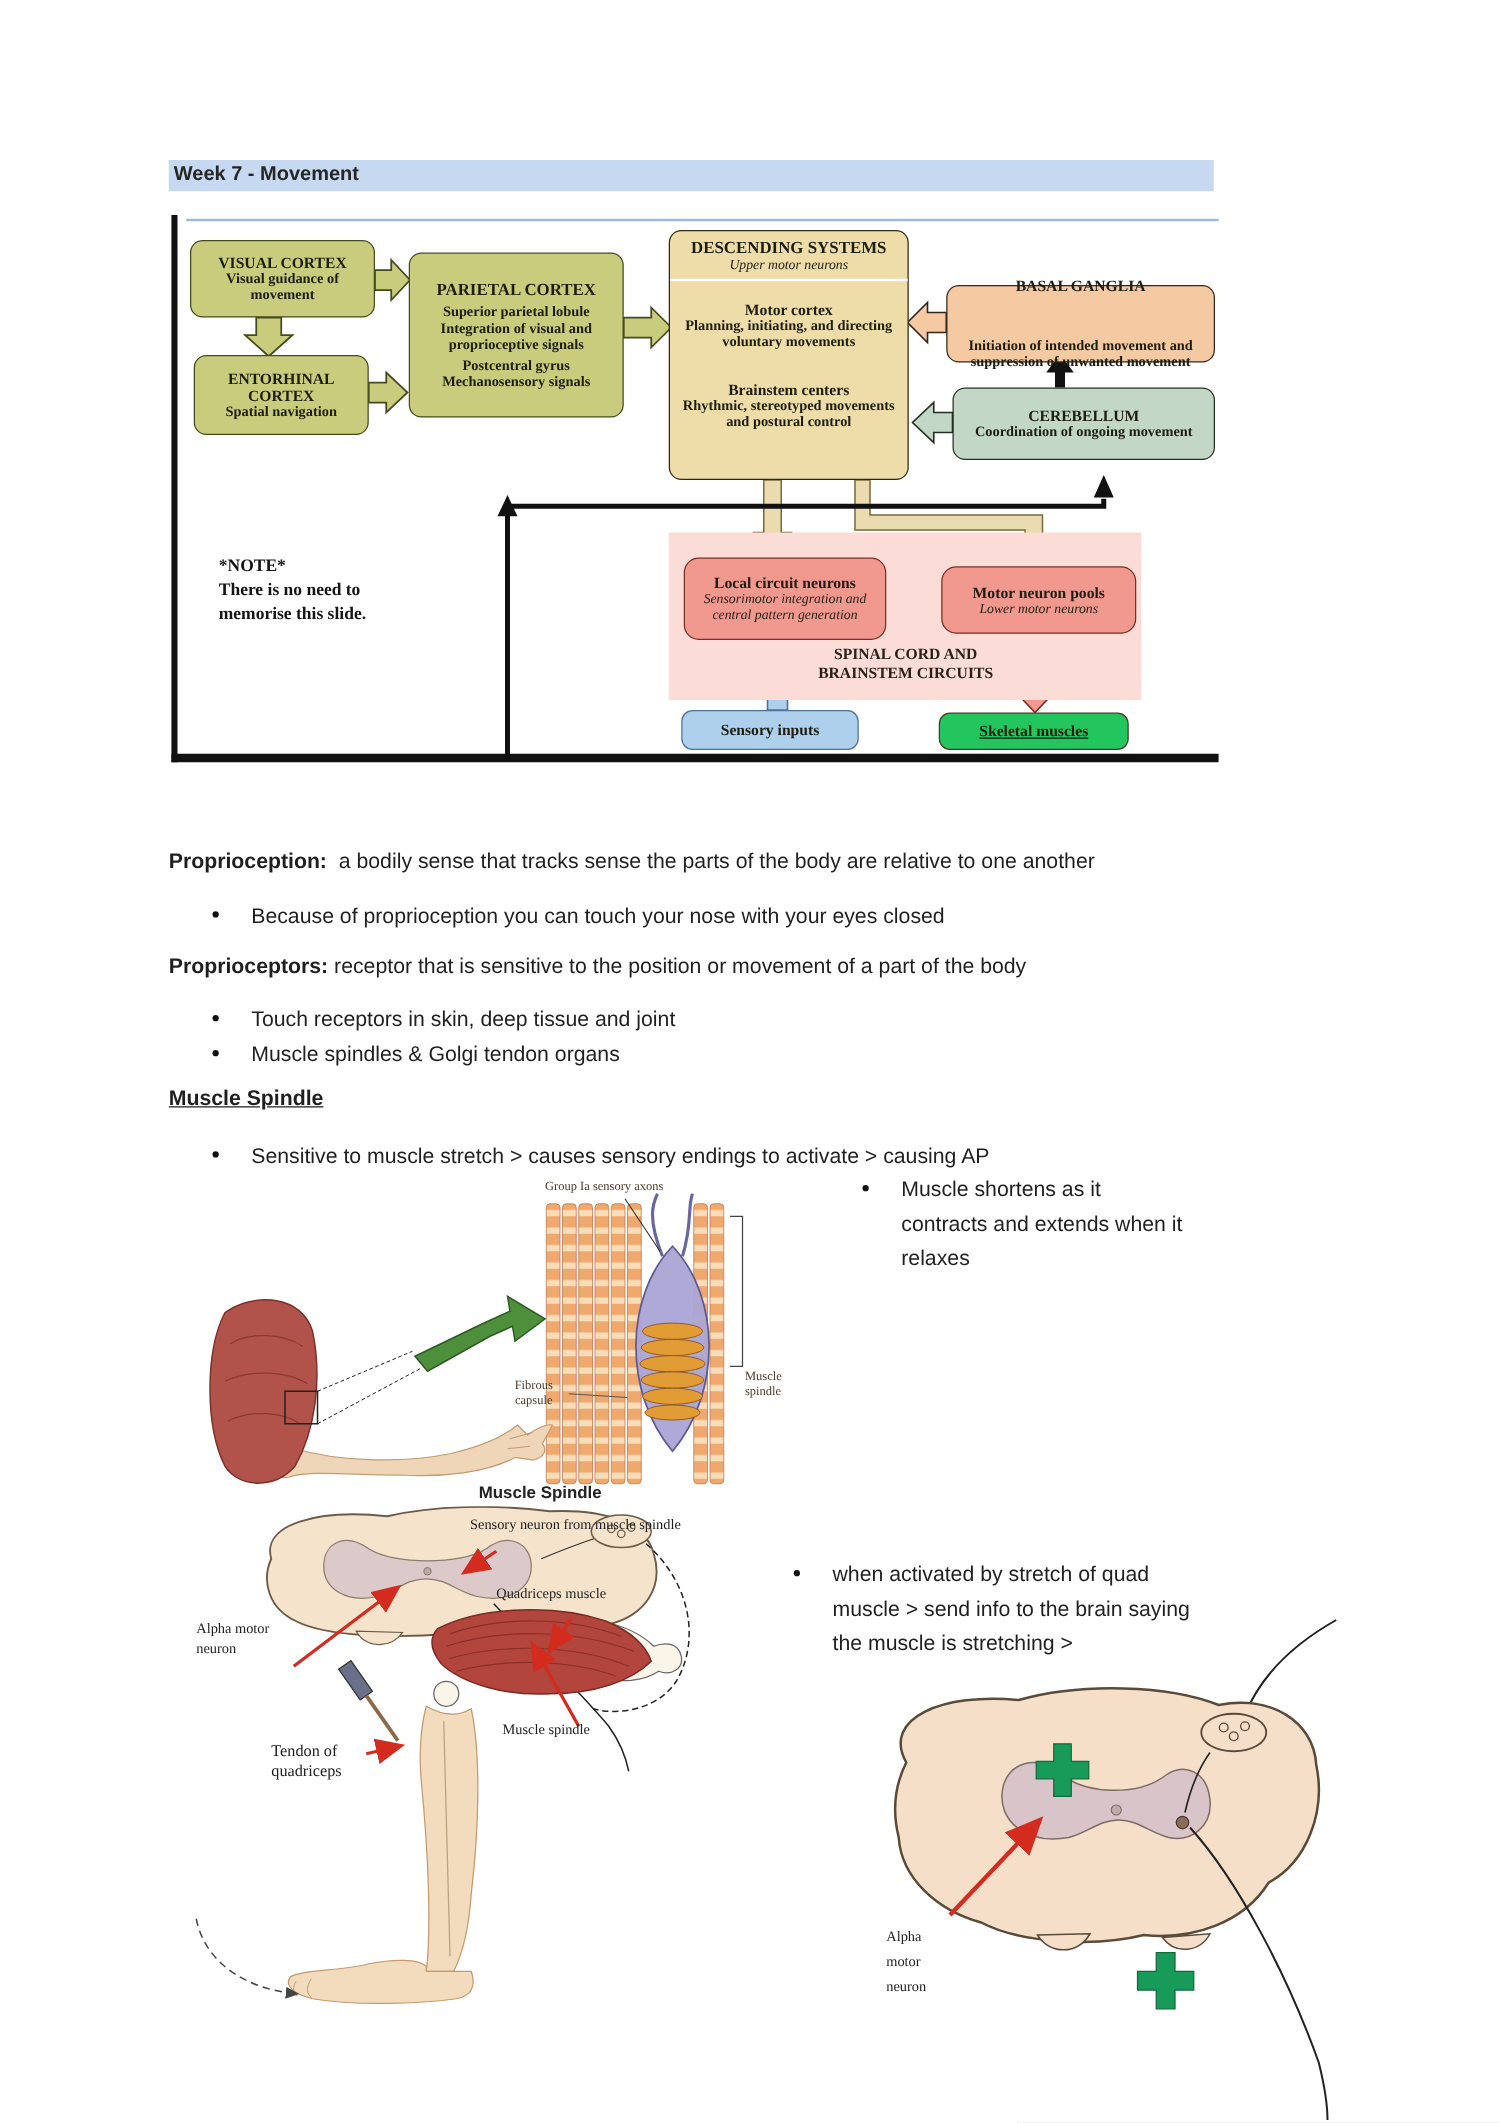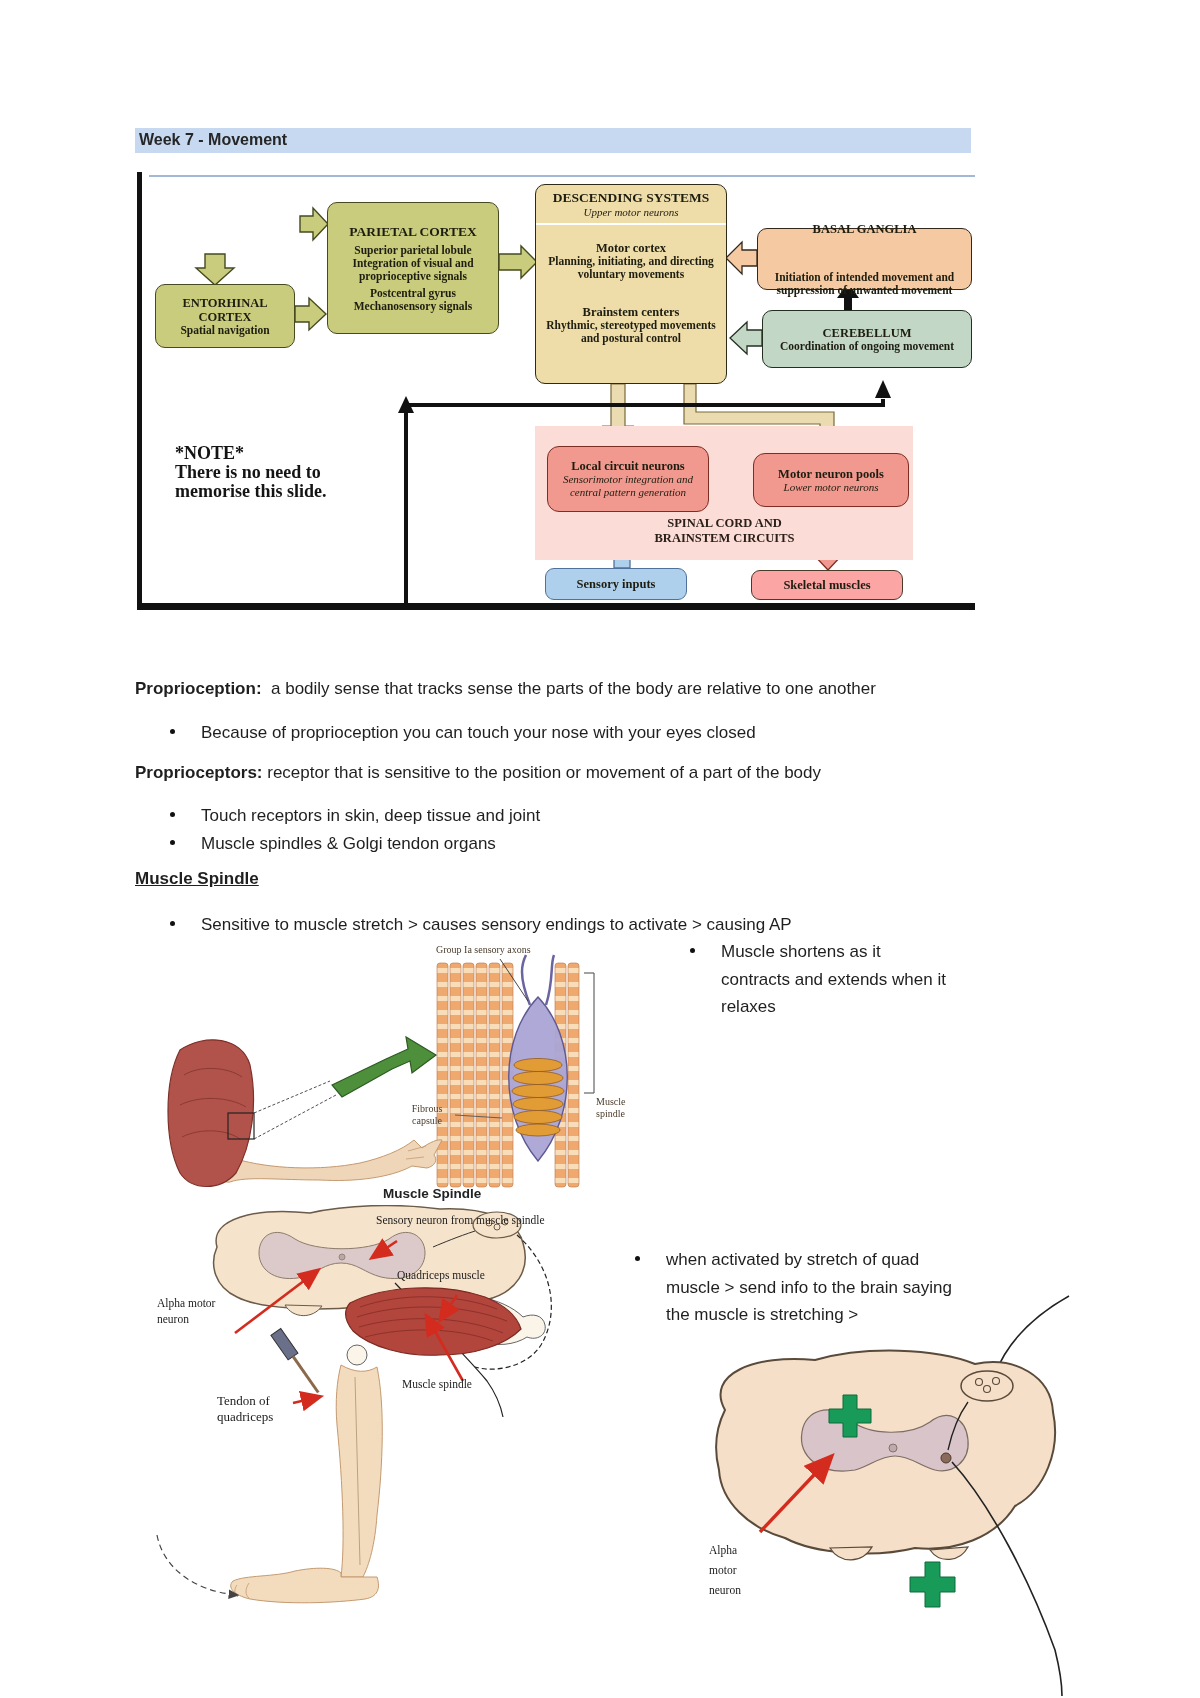--- a/index.html
+++ b/index.html
@@ -13,31 +13,31 @@
   .slide svg{position:absolute;left:0;top:0;pointer-events:none;}
   .fc-box{position:absolute;border:1.6px solid #3c3c28;border-radius:10px;box-sizing:border-box;
           font-family:"Liberation Serif",serif;text-align:center;color:#1d1d10;z-index:3;
           display:flex;flex-direction:column;justify-content:center;padding:2px 4px;}
   .olive{background:#c9cc7c;border-color:#454a20;}
   .tan{background:#eedca9;border-color:#2e2a18;justify-content:flex-start;padding:0;}
   .peach{background:#f5c9a2;border-color:#33281c;gap:35px;}
   .sage{background:#c3d7c6;border-color:#23301f;}
   .salmon{background:#f2998f;border-color:#7c2d24;border-radius:12px;}
   .bluebox{background:#aed0ec;border-color:#50719a;border-radius:9px;}
-  .tanbox{background:#fca5a5;border-color:#4a3a28;border-radius:9px;}
+  .tanbox{background:#22c55e;border-color:#4a3a28;border-radius:9px;text-decoration:underline;}
   .fc-title{font-weight:bold;font-size:12.5px;line-height:14px;}
   .fc-title.big{font-size:13.5px;line-height:16px;}
   .fc-sub{font-size:11.5px;line-height:13px;font-weight:bold;}
   .fc-sub.it{font-style:italic;font-weight:normal;font-size:11px;}
   .panel{position:absolute;background:#fbdcd7;z-index:1;}
   .desc-head{border-bottom:2.5px solid #ffffff;padding:5px 2px 4px 2px;}
   .desc-grp1{margin-top:16px;}
   .desc-grp2{margin-top:24px;}
   .note{position:absolute;z-index:3;font-family:"Liberation Serif",serif;font-weight:bold;
-        font-size:18px;line-height:19px;color:#141414;}
+        font-size:14px;line-height:19px;color:#141414;}
   .sp-label{position:absolute;z-index:3;font-family:"Liberation Serif",serif;font-weight:bold;
             font-size:12.5px;line-height:15px;text-align:center;color:#2a2018;}
   
   .para{position:absolute;left:135px;width:840px;font-size:17px;line-height:24px;}
   .lead{font-weight:bold;}
   .lead-rest{white-space:pre-wrap;}
   .bullet{position:absolute;display:flex;align-items:flex-start;}
   .dot{width:5px;height:5px;border-radius:50%;background:#111;margin-top:10px;flex:0 0 auto;}
   .bt{margin-left:26px;font-size:17px;line-height:27.5px;}
   .heading{position:absolute;left:135px;font-size:17px;font-weight:bold;text-decoration:underline;}
@@ -80,20 +80,24 @@
       <path d="M572,299 L596,299 L596,290 L614,307 L596,324 L596,315 L572,315 Z" fill="#f2998f" stroke="#7c2d24" stroke-width="1.3"></path>
       <path d="M683,335 L699,335 L699,380 L708,380 L691,398 L674,380 L683,380 Z" fill="#f2998f" stroke="#7c2d24" stroke-width="1.3"></path>
 
       <path d="M477,396 L477,358 L468,358 L485,340 L502,358 L493,358 L493,396 Z" fill="#aed0ec" stroke="#50719a" stroke-width="1.3"></path>
 
       <path d="M269,433 L269,233 L746,233 L746,227" fill="none" stroke="#111" stroke-width="4"></path>
       <path d="M269,224 L261,241 L277,241 Z" fill="#111"></path>
       <path d="M746,208 L738,226 L754,226 Z" fill="#111"></path>
     </svg>
 
+    <div class="fc-box olive" style="left:15px;top:20px;width:148px;height:62px;">
+      <div class="fc-title">VISUAL CORTEX</div>
+      <div class="fc-sub">Visual guidance of movement</div>
+    </div>
 
     <div class="fc-box olive" style="left:18px;top:112px;width:140px;height:64px;">
       <div class="fc-title">ENTORHINAL CORTEX</div>
       <div class="fc-sub">Spatial navigation</div>
     </div>
 
     <div class="fc-box olive" style="left:190px;top:30px;width:172px;height:132px;">
       <div class="fc-title big">PARIETAL CORTEX</div>
       <div class="fc-sub" style="margin-top:4px;">Superior parietal lobule</div>
       <div class="fc-sub">Integration of visual and proprioceptive signals</div>

